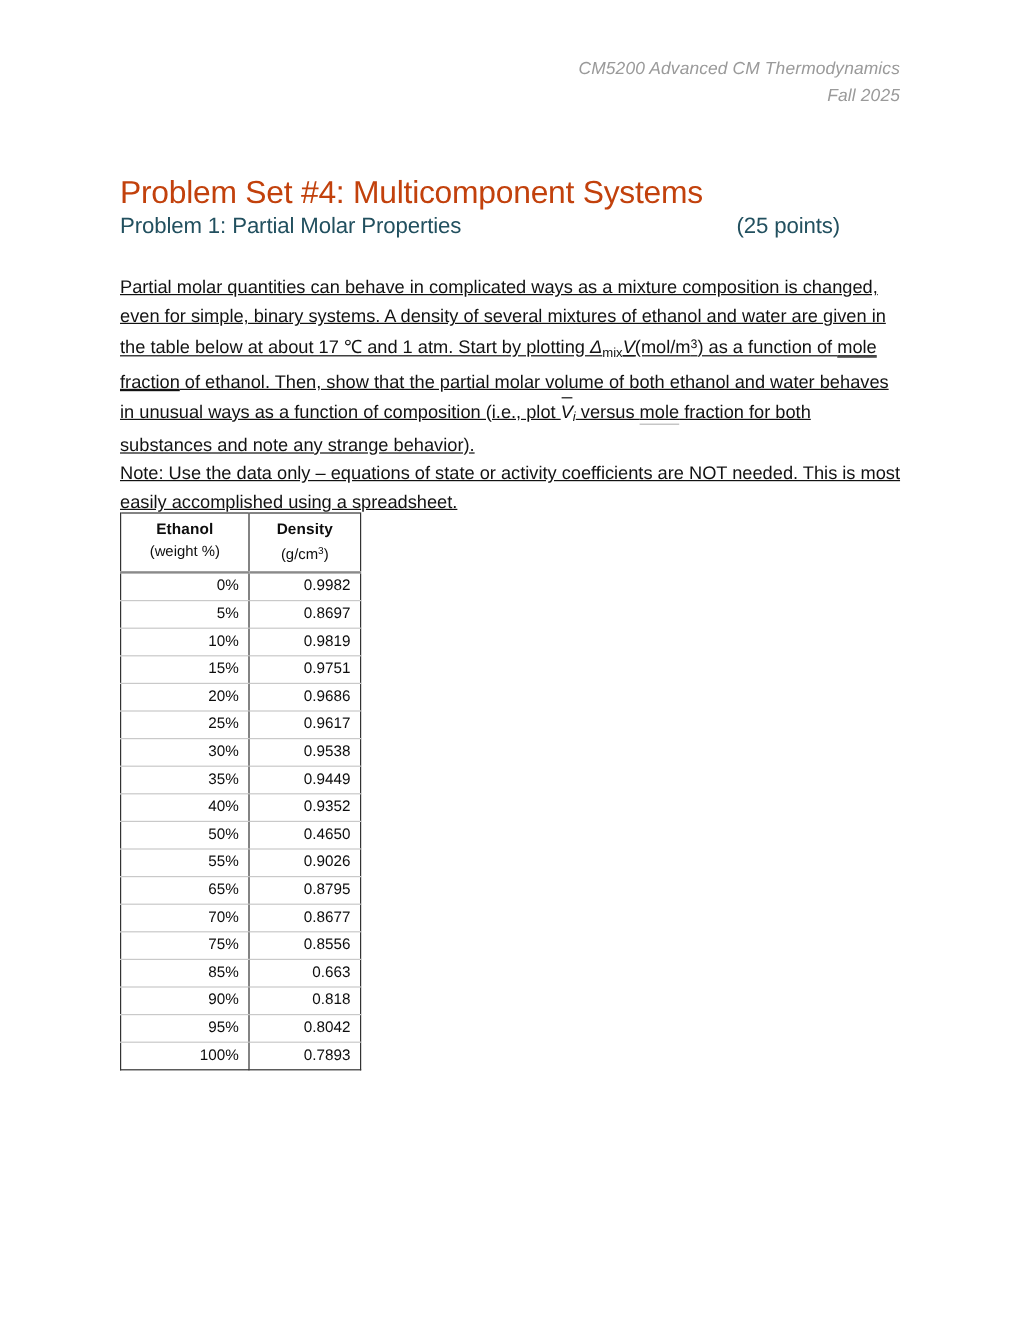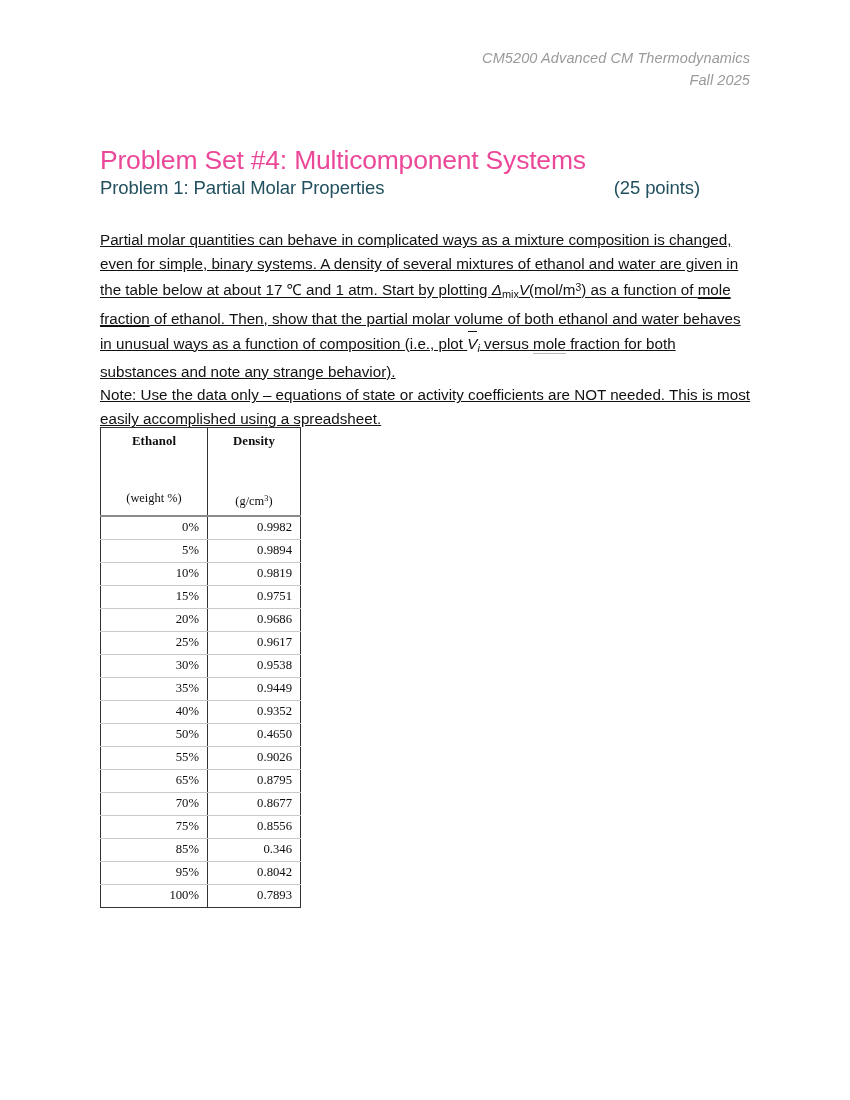--- a/index.html
+++ b/index.html
@@ -38,21 +38,21 @@
   }
   .doc-header div { white-space: nowrap; }
 
   
   .title {
     position: absolute;
     left: 100px;
     top: 127px;
     font-size: 26.5px;
     font-weight: 400;
-    color: #ec4899;
+    color: #c2410c;
     letter-spacing: -0.2px;
     white-space: nowrap;
   }
   .subtitle-row {
     position: absolute;
     left: 100px;
     top: 177px;
     width: 600px;
     display: flex;
     justify-content: space-between;
@@ -123,21 +123,20 @@
   
   .data-table {
     position: absolute;
     left: 100px;
     top: 427px;
     width: 200px;
     border-collapse: collapse;
     font-size: 12.6px;
     color: #0d0d0d;
     table-layout: fixed;
-    font-family: Liberation Serif, serif;
   }
   .data-table col.c1 { width: 107px; }
   .data-table col.c2 { width: 93px; }
 
   .data-table th,
   .data-table td {
     padding: 0;
     margin: 0;
   }
 
@@ -153,21 +152,20 @@
   .hdr-line1 {
     font-weight: bold;
     font-size: 12.8px;
     line-height: 18px;
     letter-spacing: 0.1px;
   }
   .hdr-line2 {
     font-weight: 400;
     font-size: 12.4px;
     line-height: 18px;
-    margin-top: 39px;
   }
   .data-table thead tr {
     border-top: 1.4px solid #333;
   }
   .data-table thead th {
     border-bottom: 2.2px solid #8a8a8a;
   }
 
   .data-table tbody td {
     text-align: right;
@@ -225,21 +223,21 @@
         </th>
       </tr>
     </thead>
     <tbody id="table-body">
         <tr>
           <td>0%</td>
           <td>0.9982</td>
         </tr>
         <tr>
           <td>5%</td>
-          <td>0.9894</td>
+          <td>0.8697</td>
         </tr>
         <tr>
           <td>10%</td>
           <td>0.9819</td>
         </tr>
         <tr>
           <td>15%</td>
           <td>0.9751</td>
         </tr>
         <tr>
@@ -277,21 +275,25 @@
         <tr>
           <td>70%</td>
           <td>0.8677</td>
         </tr>
         <tr>
           <td>75%</td>
           <td>0.8556</td>
         </tr>
         <tr>
           <td>85%</td>
-          <td>0.346</td>
+          <td>0.663</td>
+        </tr>
+        <tr>
+          <td>90%</td>
+          <td>0.818</td>
         </tr>
         <tr>
           <td>95%</td>
           <td>0.8042</td>
         </tr>
         <tr>
           <td>100%</td>
           <td>0.7893</td>
         </tr>
       </tbody>

